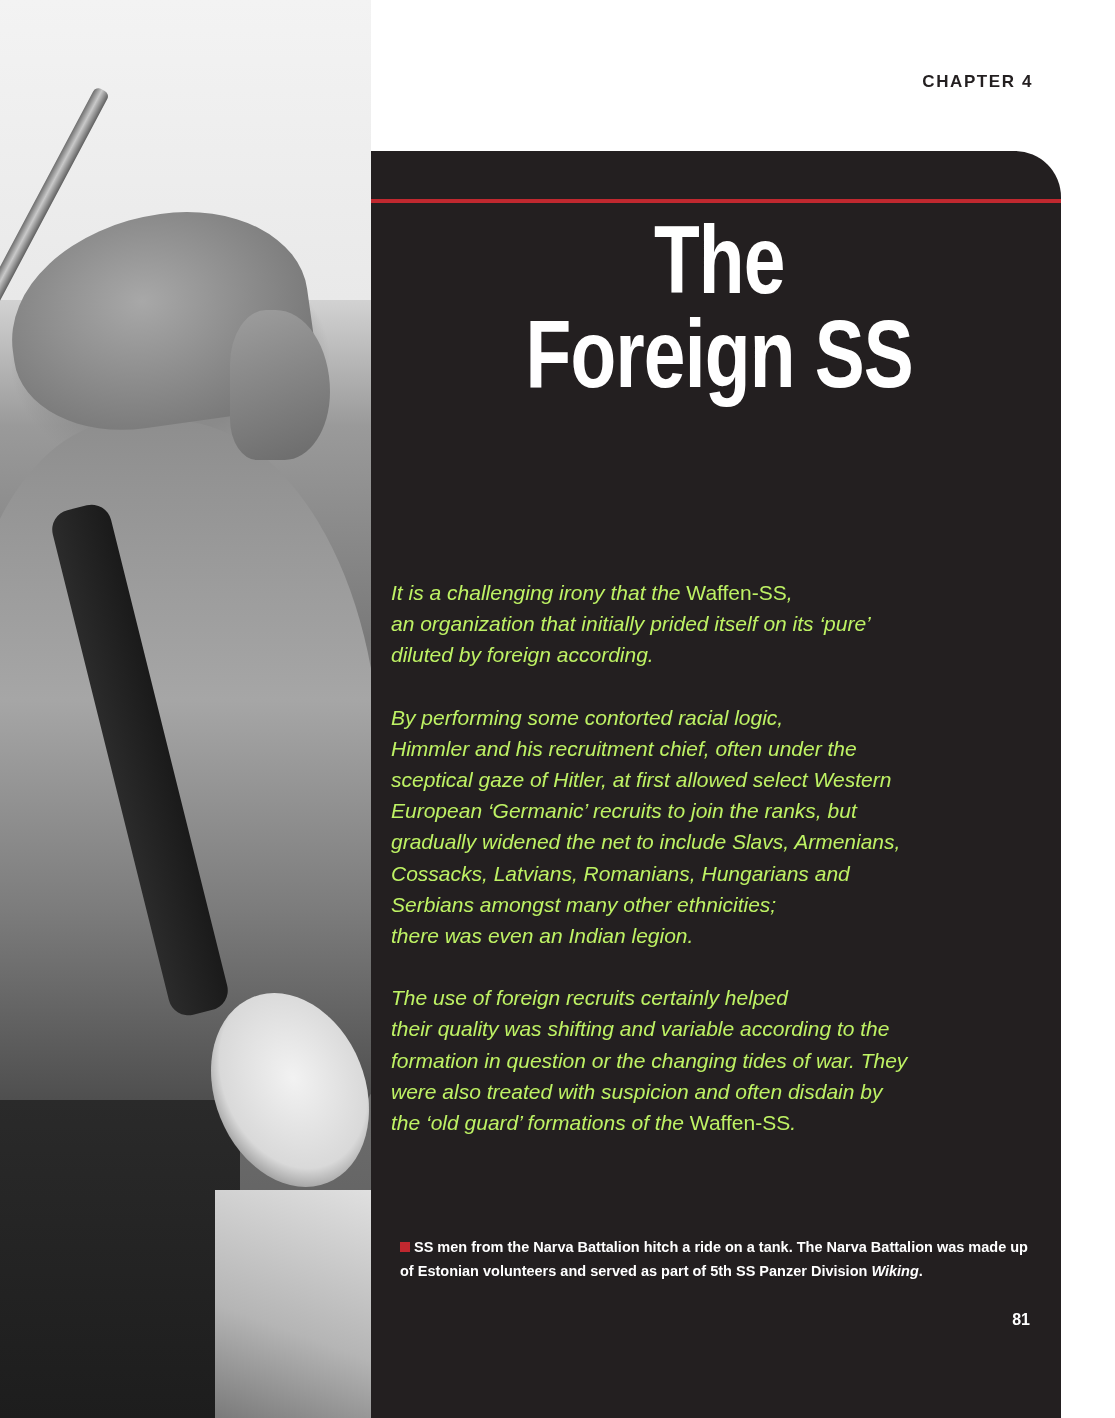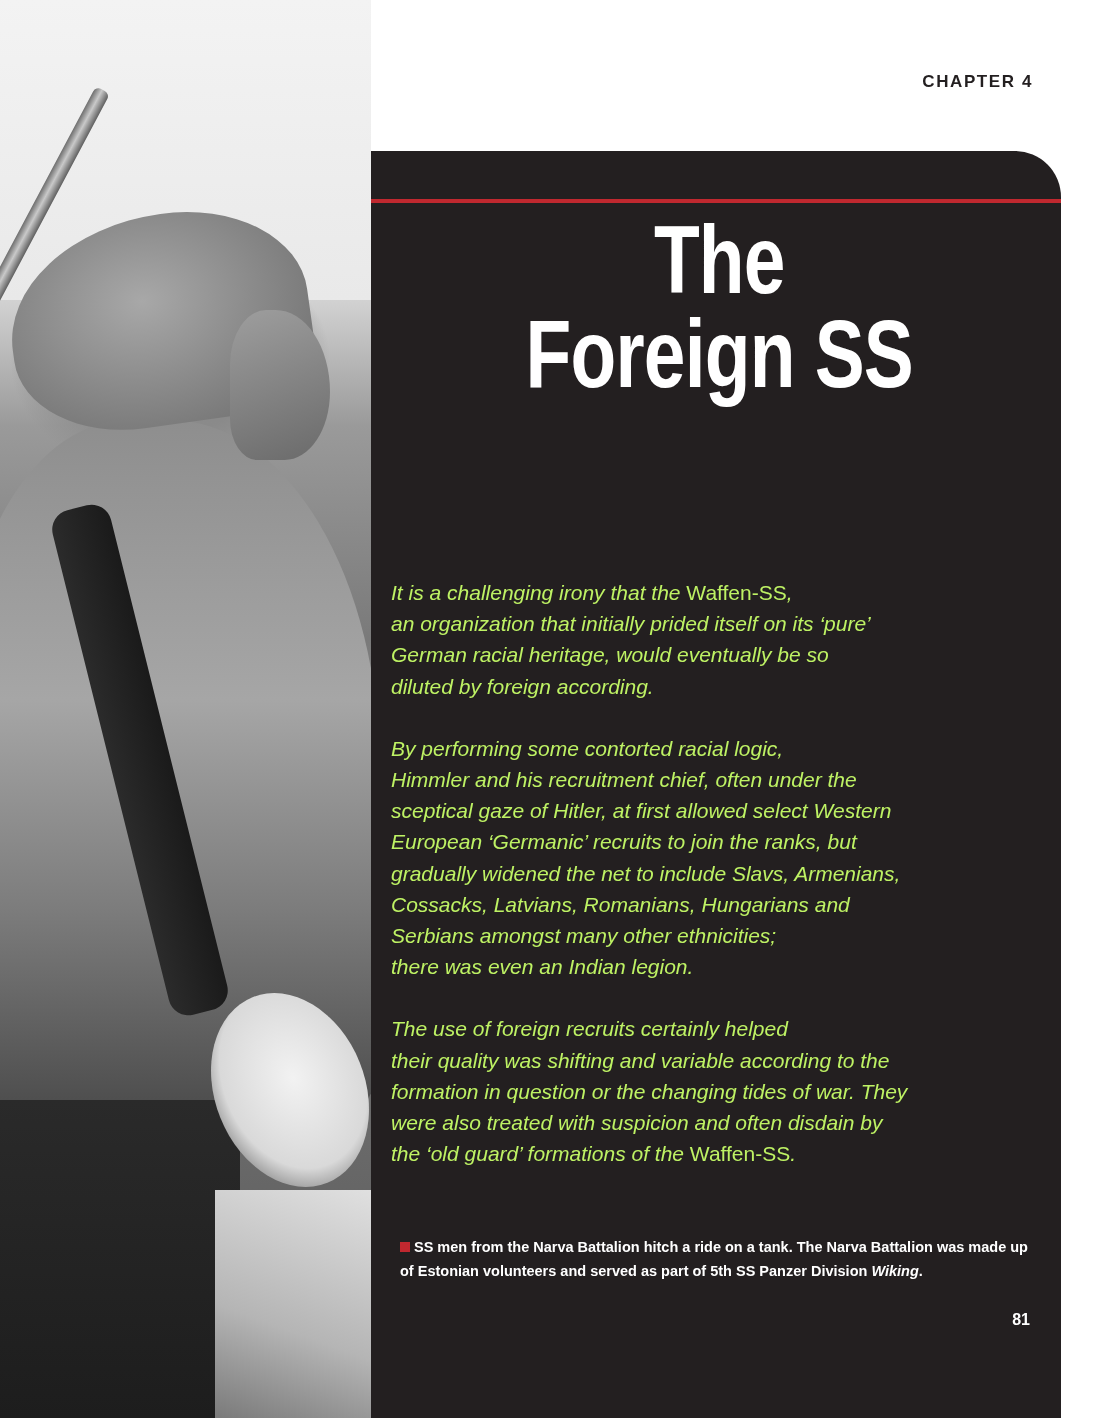--- a/index.html
+++ b/index.html
@@ -98,21 +98,20 @@
 
   <h1 class="title" style="margin:0;">
     <span class="line">The</span>
     <span class="line">Foreign SS</span>
   </h1>
 
   <div class="body-text" id="intro">
       <p>
         <span style="display: block;"><span>It is a challenging irony that the </span><span class="roman">Waffen-SS</span><span>,</span></span>
         <span style="display: block;"><span>an organization that initially prided itself on its ‘pure’</span></span>
-        <span style="display: block;"><span>German racial heritage, would eventually be so</span></span>
         <span style="display: block;"><span>diluted by foreign according.</span></span>
       </p>
       <p>
         <span style="display: block;"><span>By performing some contorted racial logic,</span></span>
         <span style="display: block;"><span>Himmler and his recruitment chief, often under the</span></span>
         <span style="display: block;"><span>sceptical gaze of Hitler, at first allowed select Western</span></span>
         <span style="display: block;"><span>European ‘Germanic’ recruits to join the ranks, but</span></span>
         <span style="display: block;"><span>gradually widened the net to include Slavs, Armenians,</span></span>
         <span style="display: block;"><span>Cossacks, Latvians, Romanians, Hungarians and</span></span>
         <span style="display: block;"><span>Serbians amongst many other ethnicities;</span></span>

